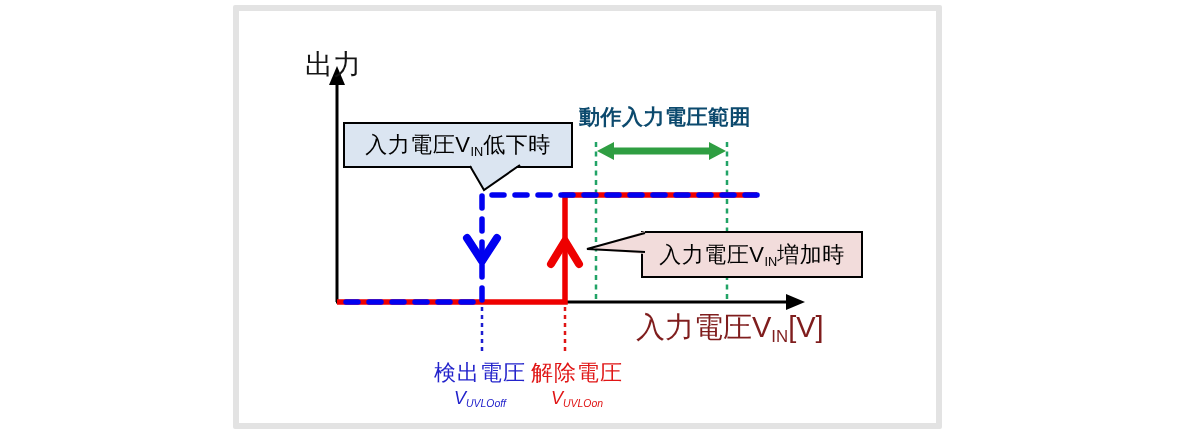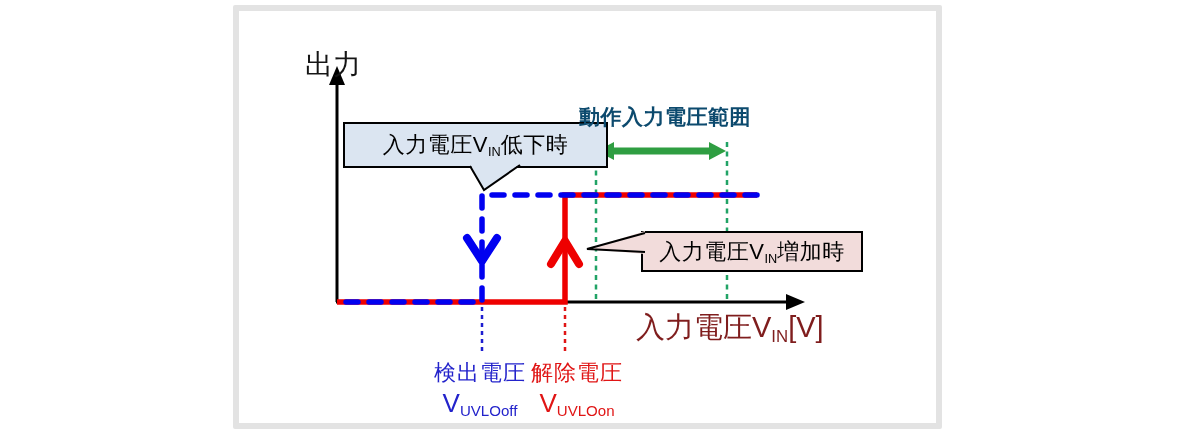--- a/index.html
+++ b/index.html
@@ -13,30 +13,30 @@
   }
   svg.layer{position:absolute;left:0;top:0;pointer-events:none;}
   #layerA{z-index:2;}
   .txt{position:absolute;z-index:3;white-space:nowrap;}
   #layerB{z-index:4;}
   .callout{
     position:absolute;z-index:3;box-sizing:border-box;border:2px solid #000000;
     display:flex;align-items:center;justify-content:center;
     font-size:22px;color:#000;letter-spacing:0.5px;
   }
-  .co-blue{left:343px;top:122px;width:265px;height:46px;background:#dbe5f1;}
-  .co-pink{left:641px;top:231px;width:222px;height:41px;background:#f2dcdb;}
+  .co-blue{left:343px;top:122px;width:230px;height:46px;background:#dbe5f1;}
+  .co-pink{left:641px;top:231px;width:222px;height:47px;background:#f2dcdb;}
   .sub{font-size:0.58em;vertical-align:-0.28em;letter-spacing:0;}
   .y-label{left:305px;top:20px;font-size:28px;color:#151515;margin-top:26px;}
   .x-label{left:636px;top:308px;font-size:29px;color:#7f1d1d;}
   .range-label{left:555px;top:103px;width:220px;text-align:center;
     font-size:21px;font-weight:bold;color:#0c4a6e;letter-spacing:0.5px;}
   .volt-label{width:140px;text-align:center;top:359px;line-height:1.25;}
   .volt-title{font-size:22px;letter-spacing:1px;}
-  .volt-symbol{font-size:26px;}
+  .volt-symbol{font-size:18px;font-style:italic;}
   .volt-blue{left:410px;color:#2323cb;}
   .volt-red{left:507px;color:#e01515;}
 </style>
 </head>
 <body>
 
 <div class="stage">
 
   <div class="panel"></div>
 

